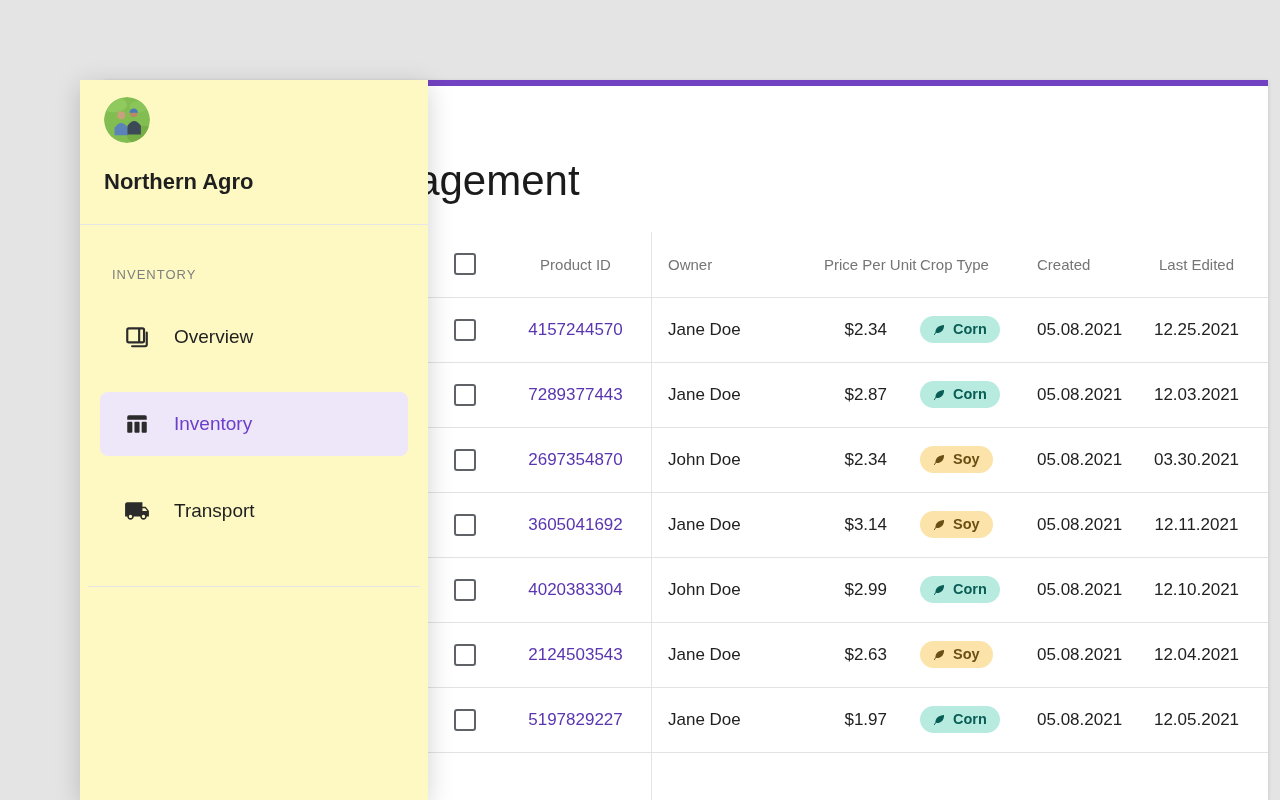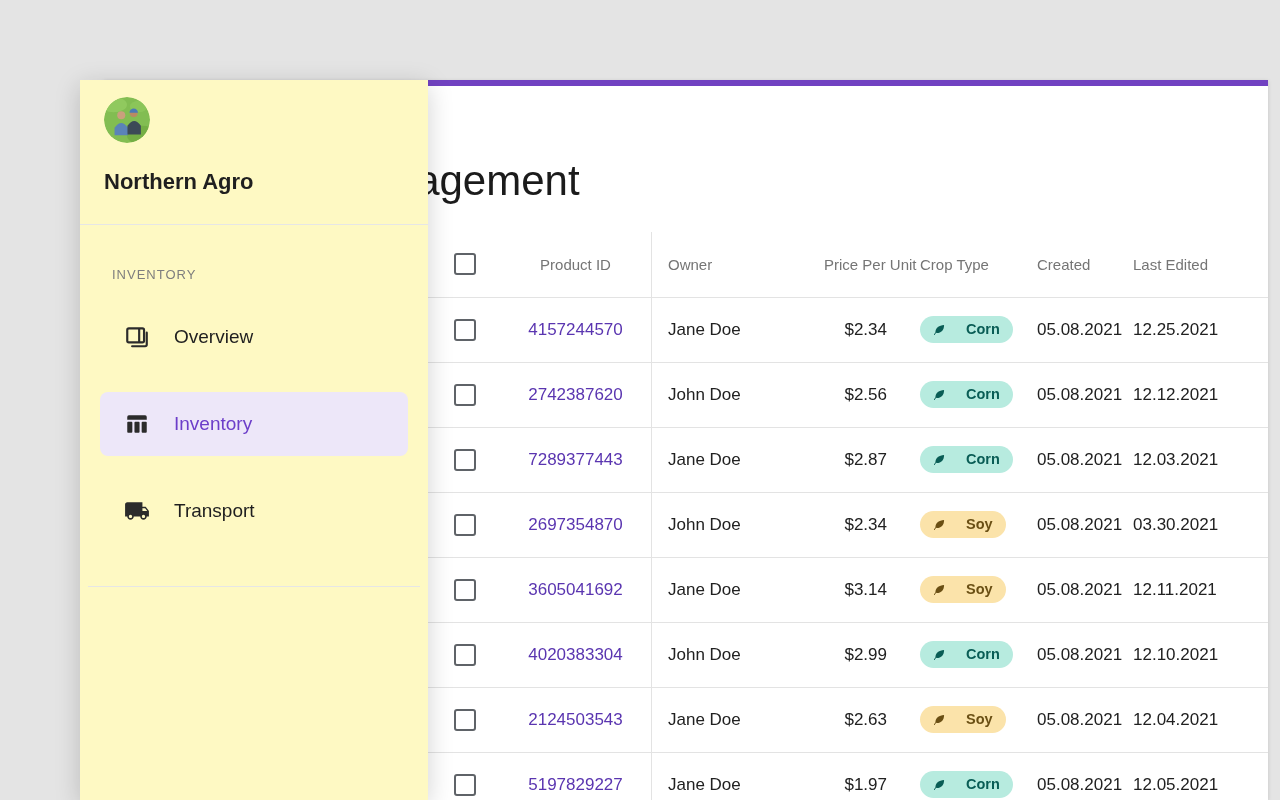--- a/index.html
+++ b/index.html
@@ -28,31 +28,31 @@
   table { border-collapse:collapse; width:100%; table-layout:fixed; }
   th, td { height:65px; border-bottom:1px solid #e3e3e3; padding:0; vertical-align:middle; white-space:nowrap; }
   th { font-weight:400; font-size:15px; color:#757575; }
   td { font-size:17px; color:#212121; }
   .c-check { text-align:left; }
   .c-id    { text-align:center; }
   .c-owner { text-align:left; padding-left:17px; }
   .c-price { text-align:right; padding-right:4px; }
   .c-crop  { text-align:left; padding-left:29px; }
   .c-created { text-align:left; padding-right:4px; }
-  .c-edited  { text-align:left; padding-right:8px; }
+  .c-edited  { text-align:center; padding-right:8px; }
 
   .checkbox {
     display:inline-block; width:22px; height:22px;
     border:2px solid #5f6368; border-radius:3px; background:#fff;
     vertical-align:middle; cursor:pointer;
   }
   .id-link { color:#5a35b0; cursor:pointer; text-decoration:none; }
 
   .badge {
-    display:inline-flex; align-items:center; gap:20px;
+    display:inline-flex; align-items:center; gap:7px;
     height:27px; padding:0 13px; border-radius:14px;
     font-size:14.5px; font-weight:700; line-height:1;
   }
   .badge svg { width:13px; height:13px; display:block; }
 
   
   .sidebar {
     position:absolute; left:80px; top:80px; width:348px; height:720px;
     background:#fef9c3; z-index:5;
     box-shadow:0 6px 24px rgba(0,0,0,.18);
@@ -124,38 +124,20 @@
                 <span style="display: inline-flex;">
                   <svg viewBox="0 0 16 16">
                     <path fill="currentColor" d="M3 11.2 C3 5.8 7.6 2.9 13.6 2.4 C13.8 8.8 9.8 12.3 4.9 12.3 C4.2 12.3 3.5 11.9 3 11.2 Z"></path>
                     <path stroke="currentColor" stroke-width="1.2" fill="none" stroke-linecap="round" d="M1.8 14.2 C3.6 10.4 6.8 7.6 10.8 5.6"></path>
                   </svg>
                 </span>
                 <span>Corn</span>
               </span></td>
             <td class="c-created">05.08.2021</td>
             <td class="c-edited">12.25.2021</td>
-          </tr>
-          <tr>
-            <td></td>
-            <td class="c-check"><span class="checkbox"></span></td>
-            <td class="c-id"><a class="id-link" style="color: rgb(90, 53, 176);">2742387620</a></td>
-            <td class="c-owner">John Doe</td>
-            <td class="c-price">$2.56</td>
-            <td class="c-crop"><span class="badge" style="background: rgb(183, 235, 223); color: rgb(9, 93, 85);">
-                <span style="display: inline-flex;">
-                  <svg viewBox="0 0 16 16">
-                    <path fill="currentColor" d="M3 11.2 C3 5.8 7.6 2.9 13.6 2.4 C13.8 8.8 9.8 12.3 4.9 12.3 C4.2 12.3 3.5 11.9 3 11.2 Z"></path>
-                    <path stroke="currentColor" stroke-width="1.2" fill="none" stroke-linecap="round" d="M1.8 14.2 C3.6 10.4 6.8 7.6 10.8 5.6"></path>
-                  </svg>
-                </span>
-                <span>Corn</span>
-              </span></td>
-            <td class="c-created">05.08.2021</td>
-            <td class="c-edited">12.12.2021</td>
           </tr>
           <tr>
             <td></td>
             <td class="c-check"><span class="checkbox"></span></td>
             <td class="c-id"><a class="id-link" style="color: rgb(90, 53, 176);">7289377443</a></td>
             <td class="c-owner">Jane Doe</td>
             <td class="c-price">$2.87</td>
             <td class="c-crop"><span class="badge" style="background: rgb(183, 235, 223); color: rgb(9, 93, 85);">
                 <span style="display: inline-flex;">
                   <svg viewBox="0 0 16 16">

